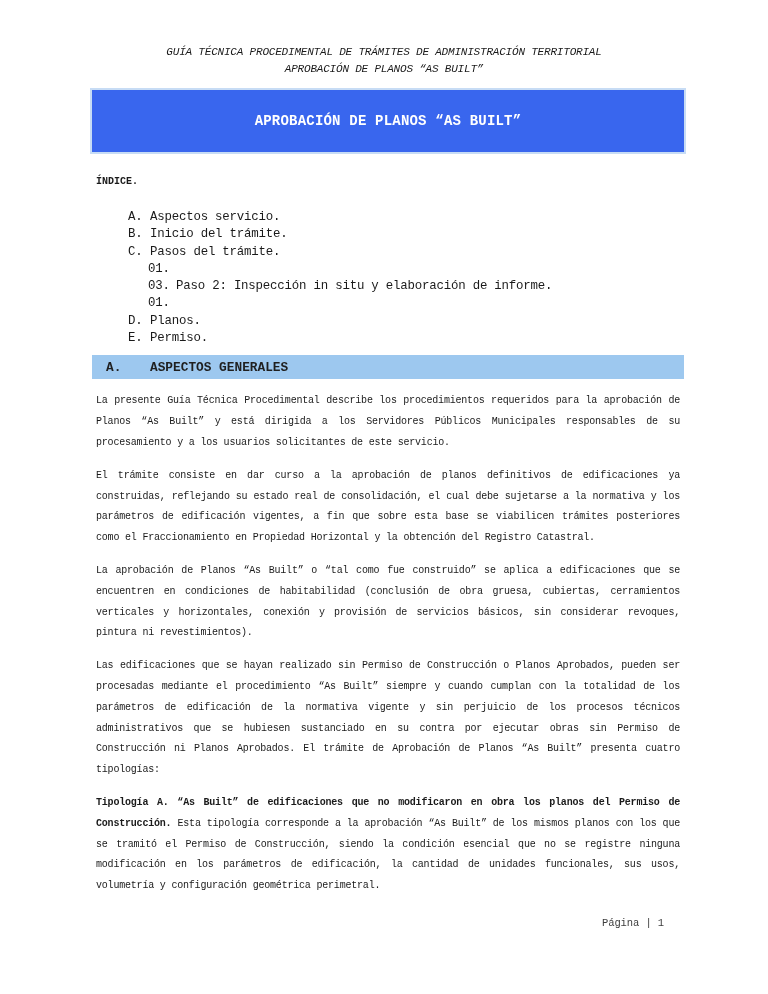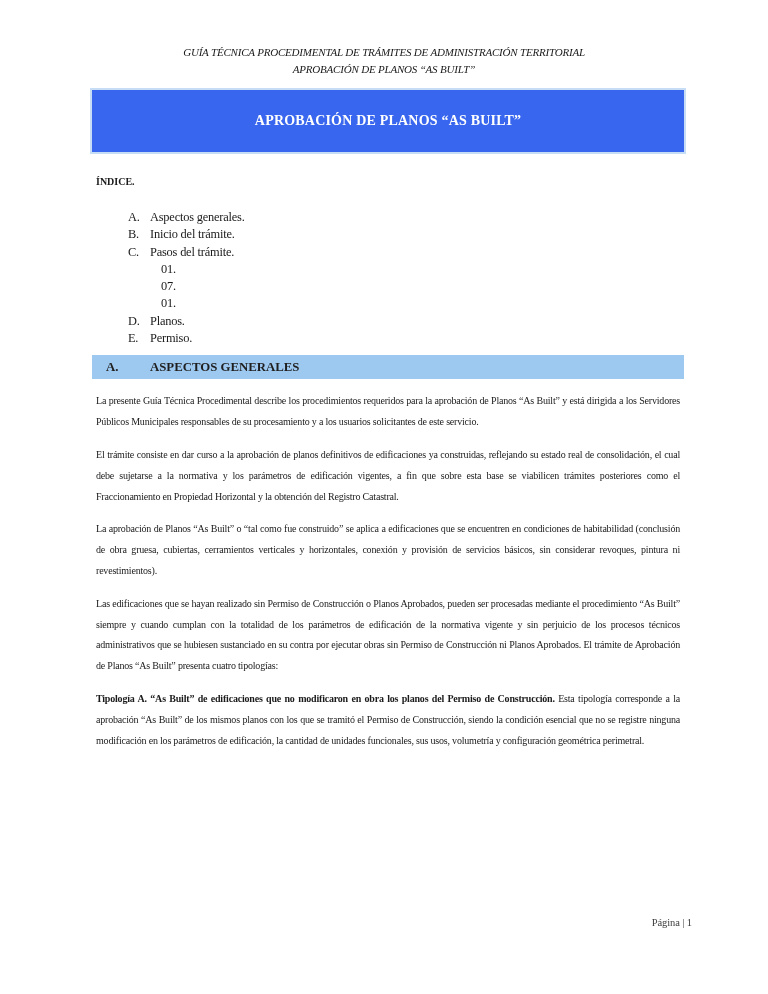--- a/index.html
+++ b/index.html
@@ -1,20 +1,20 @@
 <!DOCTYPE html>
 <html lang="es"><head>
 <meta charset="utf-8">
 <style>
   html,body{margin:0;padding:0;background:#fff;}
   .page{
     position:relative;
     width:768px;height:994px;
     background:#ffffff;
-    font-family:Liberation Serif, serif;
+    font-family:Liberation Mono, monospace;
     color:#1a1a1a;
     overflow:hidden;
     box-sizing:border-box;
     padding-top:44px;
   }
   .doc-header{
     text-align:center;
     font-style:italic;
     font-size:11px;
     letter-spacing:-0.2px;
@@ -48,21 +48,21 @@
     margin-top:20px;
     font-size:12.4px;
     letter-spacing:-0.2px;
   }
   .idx-row{
     display:flex;
     line-height:17.3px;
     padding-left:32px;
   }
   .idx-row .marker{flex:0 0 22px;}
-  .idx-row.sub{padding-left:52px;text-align:right;}
+  .idx-row.sub{padding-left:52px;}
   .idx-row.sub .marker{flex:0 0 28px;}
   .secbar{
     margin-top:8px;
     margin-left:-4px;
     width:592px;height:24px;
     background:#9DC8EF;
     display:flex;align-items:center;
     font-weight:bold;
     font-size:12.8px;
     color:#1f1f1f;
@@ -74,21 +74,21 @@
     margin:12px 0 0 0;
     font-size:10px;
     letter-spacing:-0.2px;
     line-height:20.8px;
     text-align:justify;
   }
   .para .lead-bold{font-weight:bold;}
   .page-footer{
     position:absolute;
     top:917px;
-    right:76px;
+    right:104px;
     font-size:10.5px;
     color:#3d3d3d;
     letter-spacing:-0.1px;
   }
 </style>
 </head>
 <body>
 
 <div class="page">
 
@@ -101,35 +101,36 @@
     <span class="banner-title">APROBACIÓN DE PLANOS “AS BUILT”</span>
   </div>
 
   <div class="content">
 
     <div class="indice-title">ÍNDICE.</div>
 
     <div class="idx-list">
       <div class="idx-row">
         <span class="marker">A.</span>
-        <span>Aspectos generales.</span>
+        <span>Aspectos servicio.</span>
       </div>
       <div class="idx-row">
         <span class="marker">B.</span>
         <span>Inicio del trámite.</span>
       </div>
       <div class="idx-row">
         <span class="marker">C.</span>
         <span>Pasos del trámite.</span>
       </div>
       <div class="idx-row sub">
         <span class="marker">01.</span>
       </div>
       <div class="idx-row sub">
-        <span class="marker">07.</span>
+        <span class="marker">03.</span>
+        <span>Paso 2: Inspección in situ y elaboración de informe.</span>
       </div>
       <div class="idx-row sub">
         <span class="marker">01.</span>
       </div>
       <div class="idx-row">
         <span class="marker">D.</span>
         <span>Planos.</span>
       </div>
       <div class="idx-row">
         <span class="marker">E.</span>

